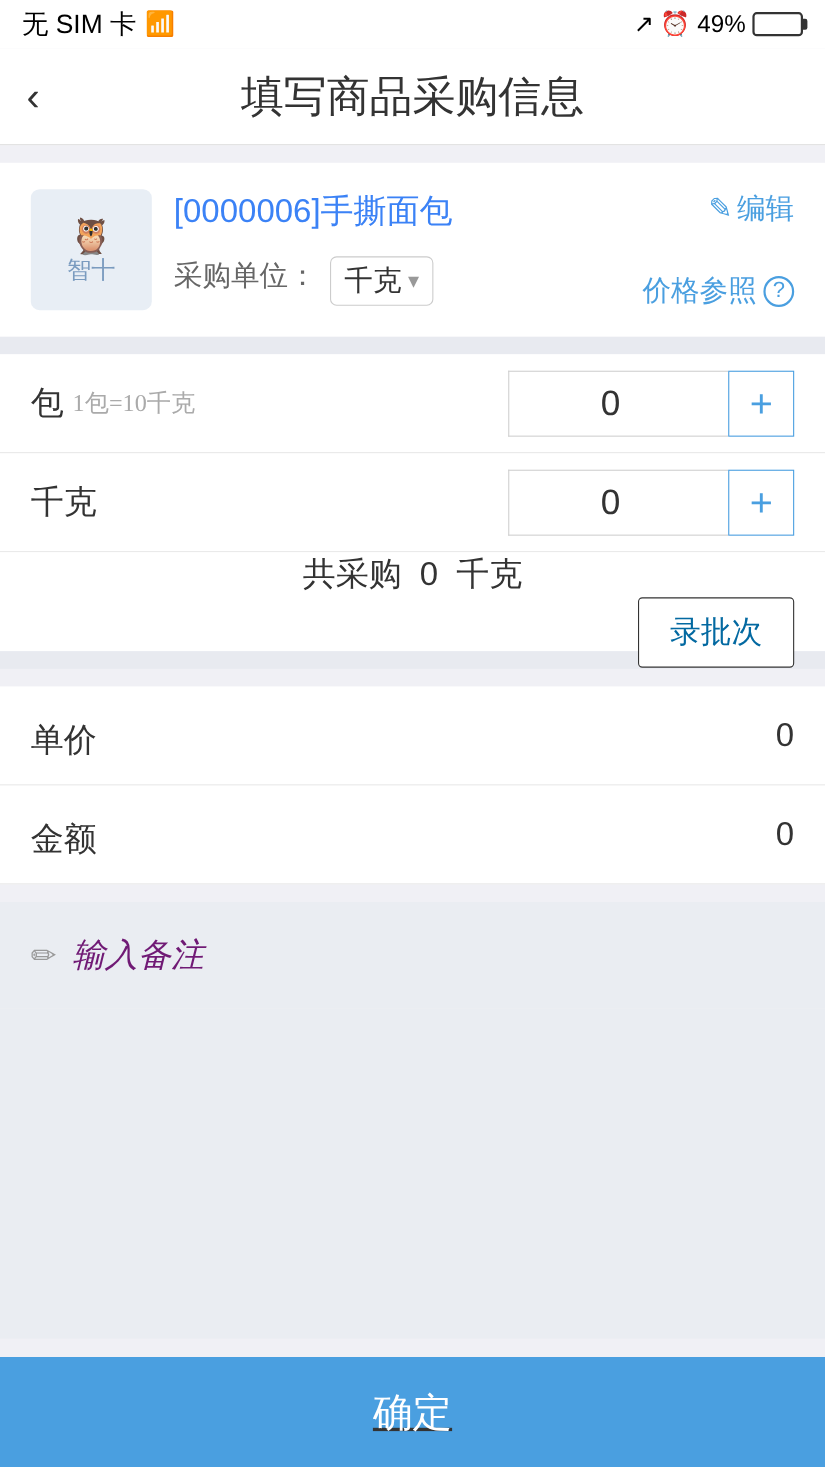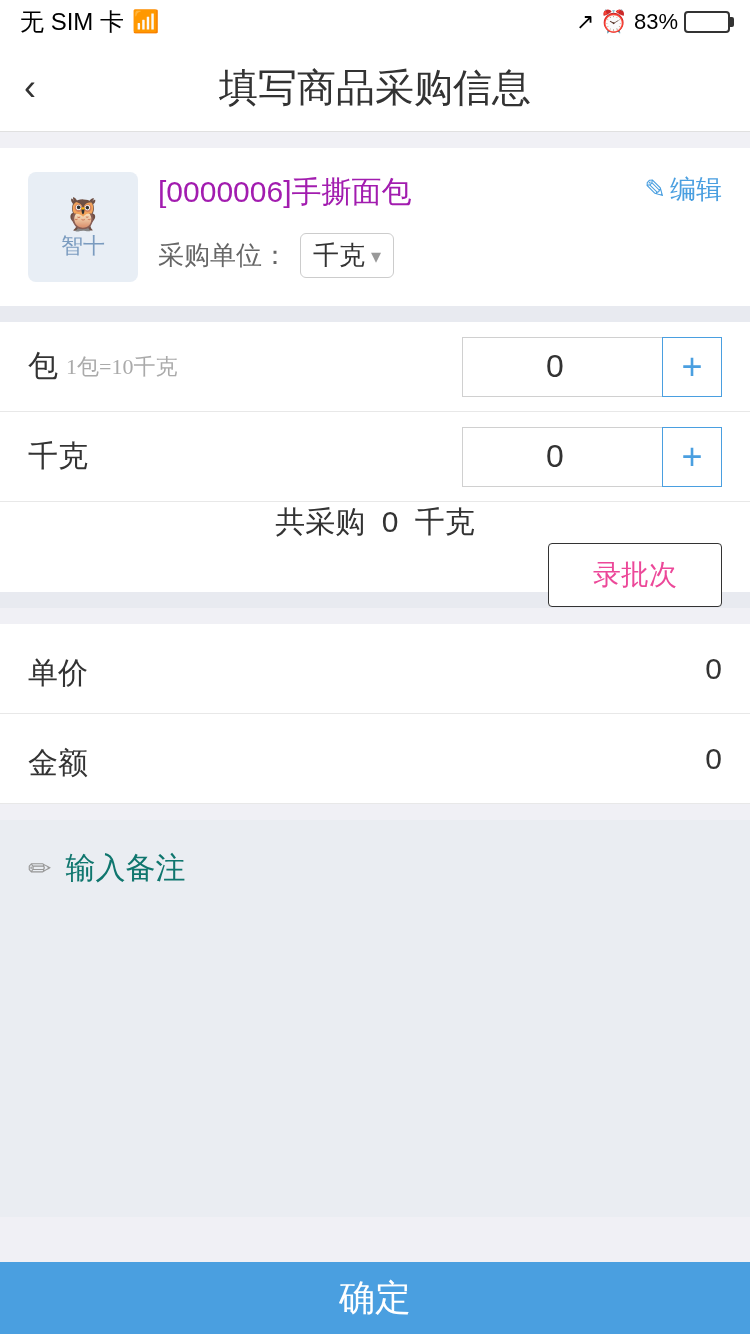--- a/index.html
+++ b/index.html
@@ -99,27 +99,27 @@
       font-size: 32px;
       color: #7a9bbf;
       text-align: center;
       line-height: 1.2;
     }
     .product-info {
       flex: 1;
     }
     .product-name {
       font-size: 30px;
-      color: #a21caf;
+      color: #3b82f6;
       font-weight: 500;
       margin-bottom: 20px;
     }
     .product-unit-row {
       display: flex;
-      align-items: center;
+      align-items: flex-start;
       gap: 12px;
       font-size: 26px;
       color: #666;
     }
     .unit-selector {
       display: flex;
       align-items: center;
       border: 1px solid #ccc;
       border-radius: 6px;
       padding: 4px 12px;
@@ -225,23 +225,23 @@
       background: #fff;
       flex-direction: column;
     }
     .summary-text {
       font-size: 30px;
       color: #333;
     }
     .batch-btn {
       margin-left: auto;
       border: 1px solid #333;
-      padding: 12px 44px;
+      padding: 12px 28px;
       font-size: 28px;
-      color: #ec4899;
+      color: #0369a1;
       background: #fff;
       border-radius: 4px;
       cursor: pointer;
     }
 
     
     .price-section {
       background: #fff;
       margin-top: 16px;
     }
@@ -272,41 +272,43 @@
       align-items: center;
       gap: 14px;
       min-height: 80px;
     }
     .remark-icon {
       font-size: 28px;
       color: #999;
     }
     .remark-placeholder {
       font-size: 30px;
-      color: #0f766e;
+      color: #701a75;
+      font-style: italic;
     }
 
     
     .bottom-space {
       flex: 1;
       background: #eaedf2;
       min-height: 300px;
     }
 
     
     .confirm-bar {
       width: 100%;
-      height: 72px;
+      height: 100px;
       background: #4a9fe0;
       display: flex;
       align-items: center;
       justify-content: center;
       position: fixed;
       bottom: 0;
       left: 0;
+      text-decoration: underline;
     }
     .confirm-btn {
       font-size: 36px;
       color: #fff;
       font-weight: 400;
       background: none;
       border: none;
       cursor: pointer;
     }
 
@@ -316,21 +318,21 @@
 <body>
 
 <div class="status-bar">
   <div class="status-left">
     <span>无 SIM 卡</span>
     <span class="wifi-icon">📶</span>
   </div>
   <div class="status-right">
     <span>↗</span>
     <span>⏰</span>
-    <span>83%</span>
+    <span>49%</span>
     <span class="battery-icon">
       <span class="battery-fill"></span>
     </span>
   </div>
 </div>
 
 <div class="nav-bar">
   <span class="nav-back">‹</span>
   <span class="nav-title">填写商品采购信息</span>
 </div>
@@ -349,20 +351,24 @@
       <div class="unit-selector">
         <span>千克</span>
         <span class="unit-arrow">▾</span>
       </div>
     </div>
   </div>
   <div class="edit-btn">
     <span>✎</span>
     <span>编辑</span>
   </div>
+  <div class="price-ref">
+    <span>价格参照</span>
+    <div class="info-circle">?</div>
+  </div>
 </div>
 
 <div class="section-divider"></div>
 
 <div class="input-section">
 
   <div class="input-row">
     <span class="input-label">包</span>
     <span class="input-sublabel">1包=10千克</span>
     <div class="input-right">

